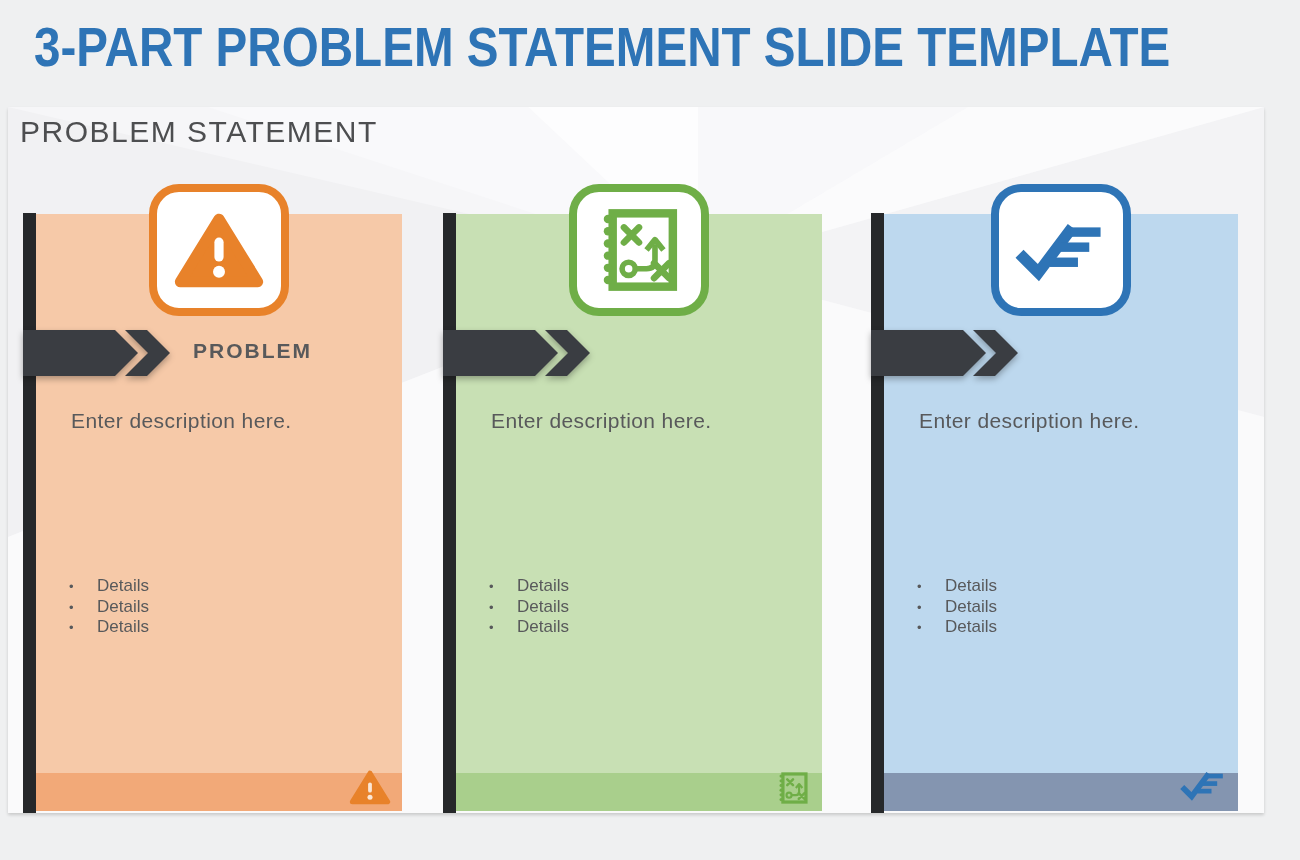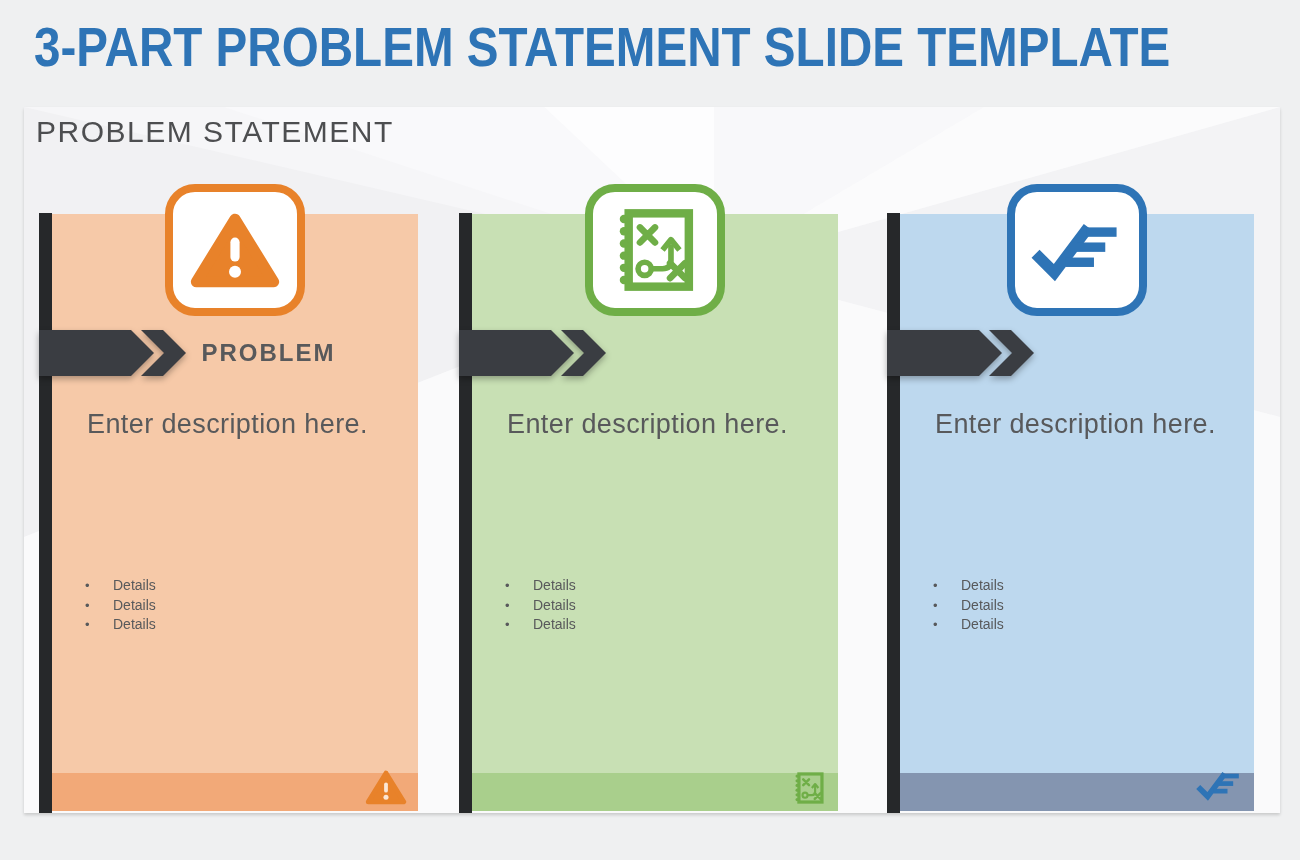--- a/index.html
+++ b/index.html
@@ -11,21 +11,21 @@
     -webkit-font-smoothing:antialiased;
   }
   .page-title{
     position:absolute;left:34px;top:16px;
     font-size:56px;font-weight:700;line-height:1.1;
     color:var(--title-blue,#2e74b6);
     transform:scaleX(.85);transform-origin:left top;
     white-space:nowrap;letter-spacing:0;
   }
   .slide{
-    position:absolute;left:24px;top:107px;width:1256px;height:706px;
+    position:absolute;left:8px;top:107px;width:1256px;height:706px;
     background:#7dd3fc;
     box-shadow:0 2px 3px rgba(0,0,0,.16);
   }
   .slide-pattern{position:absolute;inset:0;width:100%;height:100%;}
   .slide-heading{
     position:absolute;left:12px;top:8px;
     font-size:30px;font-weight:400;letter-spacing:1.5px;
     color:#4d4e50;
   }
   .column{position:absolute;top:106px;height:600px;}
@@ -38,24 +38,24 @@
     position:absolute;top:-29px;
     left:calc(13px + (100% - 13px)/2 - 70px);
     width:140px;height:132px;box-sizing:border-box;
     background:#fff;border:8px solid var(--accent);border-radius:30px;
     display:flex;align-items:center;justify-content:center;z-index:3;
   }
   .arrow{position:absolute;left:0;top:117px;z-index:2;filter:drop-shadow(0 3px 3px rgba(0,0,0,.30));line-height:0;}
   .arrow path{fill:var(--arrow-dark,#3a3d42);}
   .card-title{
     position:absolute;top:126px;left:120px;right:40px;text-align:center;
-    font-size:24px;font-weight:700;letter-spacing:2px;color:var(--text-gray,#58595b);
-  }
-  .desc{position:absolute;top:195px;left:35px;font-size:27px;letter-spacing:.4px;color:var(--text-gray,#58595b);}
-  .bullets{position:absolute;top:362px;left:33px;margin:0;padding:0;list-style:none;font-size:14px;color:var(--text-gray,#58595b);}
+    font-size:21px;font-weight:700;letter-spacing:2px;color:var(--text-gray,#58595b);
+  }
+  .desc{position:absolute;top:195px;left:35px;font-size:21px;letter-spacing:.4px;color:var(--text-gray,#58595b);}
+  .bullets{position:absolute;top:362px;left:33px;margin:0;padding:0;list-style:none;font-size:17px;color:var(--text-gray,#58595b);}
   .bullets li{line-height:19.5px;}
   .bullets li::before{content:"\2022";display:inline-block;width:28px;font-size:13px;}
   .strip{position:absolute;left:0;right:0;bottom:0;height:38px;background:var(--strip-bg);}
   .strip-icon{position:absolute;right:11px;bottom:5px;z-index:2;line-height:0;}
   .col2 .strip-icon{right:10px;bottom:9px;}
   svg{display:block;}
 </style>
 </head>
 <body style="background: rgb(239, 240, 241);">
 

